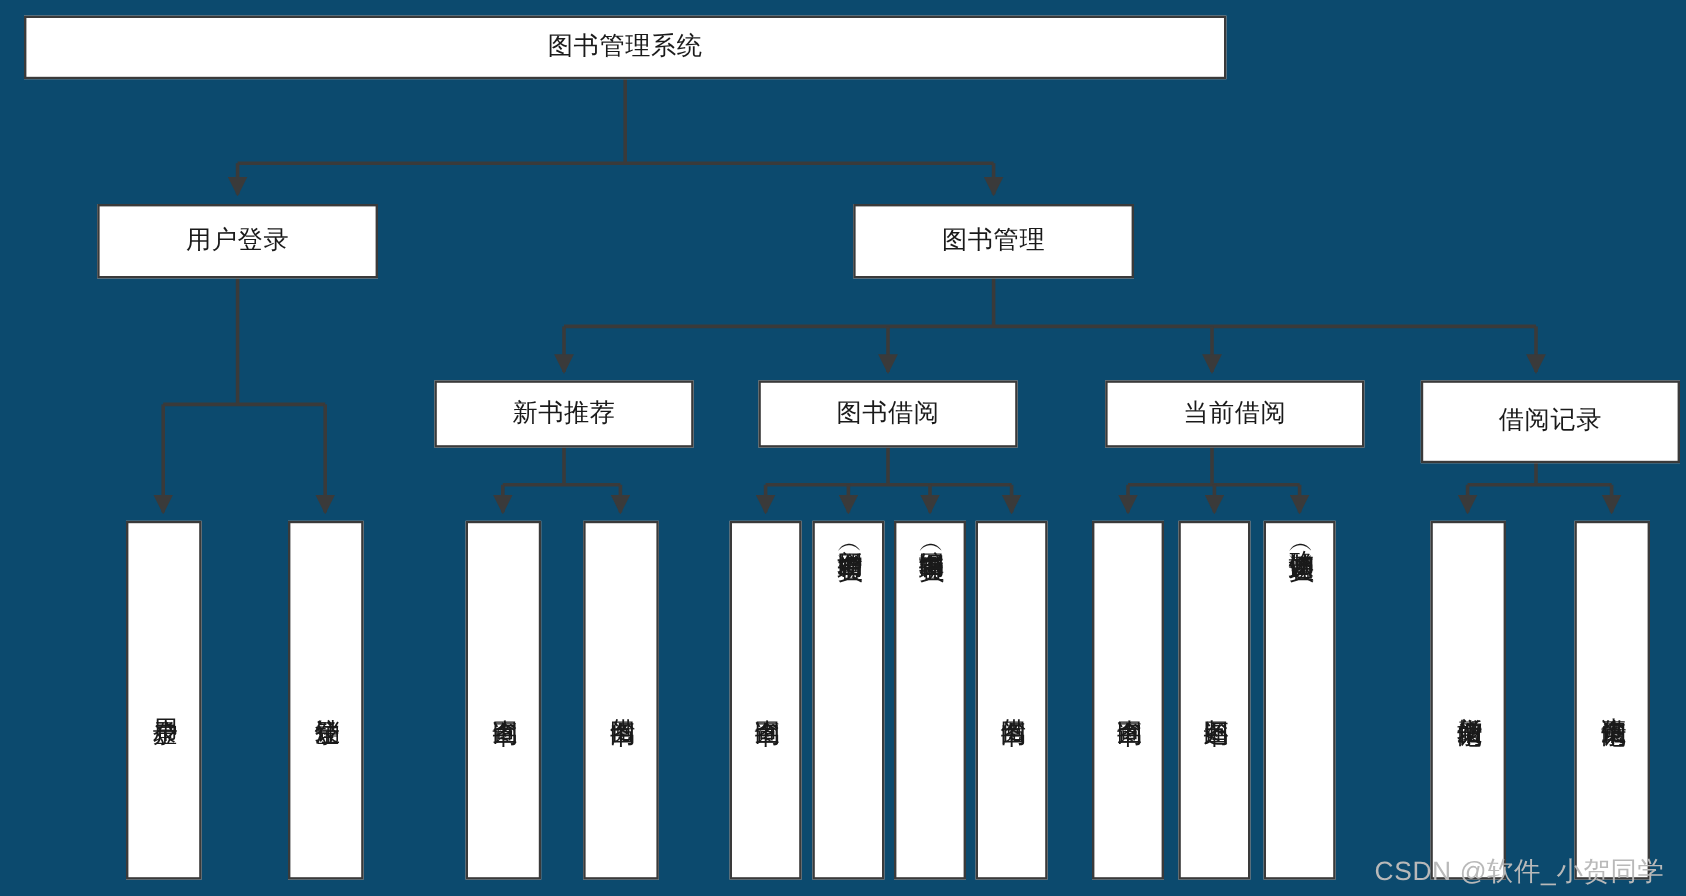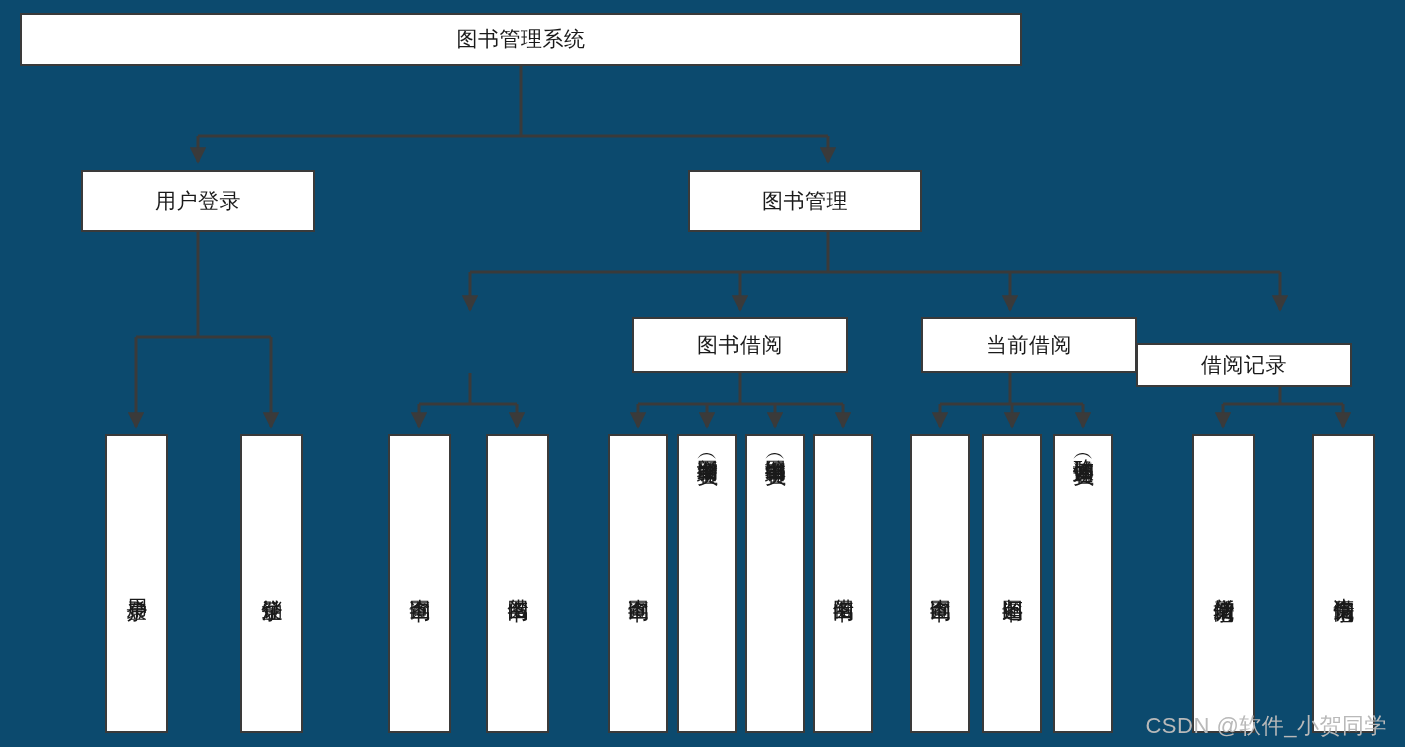--- a/index.html
+++ b/index.html
@@ -124,31 +124,34 @@
     </g>
   </svg>
 
   <div class="node" style="left:20px; top:13px; width:1002px; height:53px;">
     <span class="label">图书管理系统</span>
   </div>
 
   <div class="node" style="left:81px; top:170px; width:234px; height:62px;">
     <span class="label">用户登录</span>
   </div>
-  <div class="node" style="left:688px; top:170px; width:234px; height:62px;">
+  <div class="node" style="left:711px; top:170px; width:234px; height:62px;">
     <span class="label">图书管理</span>
   </div>
 
+  <div class="node" style="left:362px; top:317px; width:216px; height:56px;">
+    <span class="label">新书推荐</span>
+  </div>
   <div class="node" style="left:632px; top:317px; width:216px; height:56px;">
     <span class="label">图书借阅</span>
   </div>
   <div class="node" style="left:902px; top:317px; width:216px; height:56px;margin-left:19px;">
     <span class="label">当前借阅</span>
   </div>
-  <div class="node" style="left:1136px; top:317px; width:216px; height:44px;margin-top:26px;">
+  <div class="node" style="left:1184px; top:317px; width:216px; height:69px;">
     <span class="label">借阅记录</span>
   </div>
 
   <div class="node vertical centered" style="left:105px; top:434px; width:63px; height:299px;">
     <span class="label">用户登录</span>
   </div>
   <div class="node vertical centered" style="left:240px; top:434px; width:63px; height:299px;">
     <span class="label">注销登录</span>
   </div>
   <div class="node vertical centered" style="left:388px; top:434px; width:63px; height:299px;">

